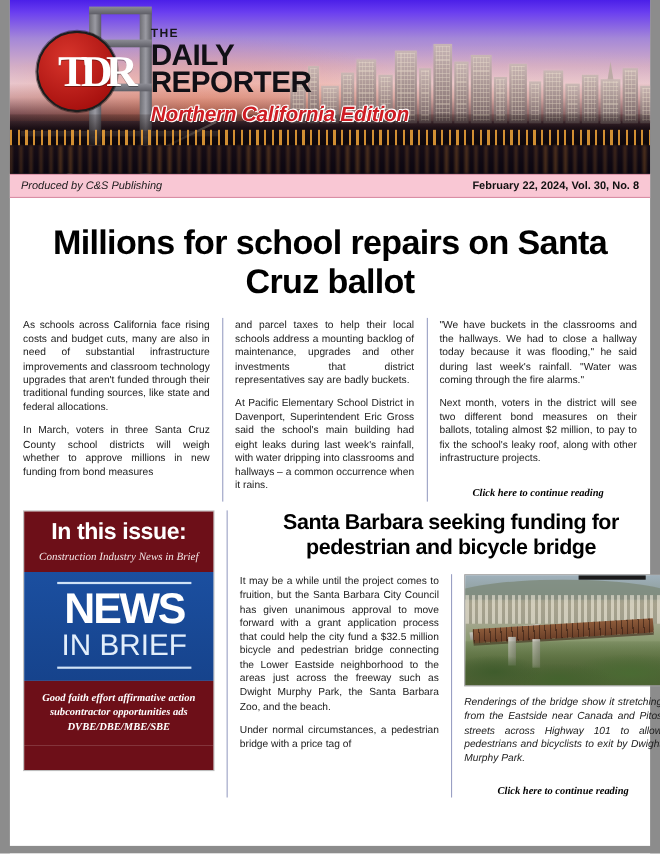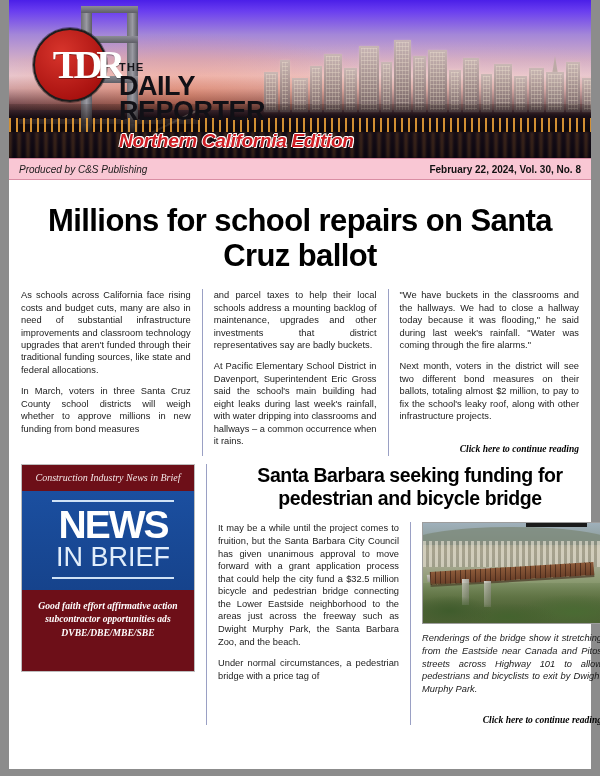--- a/index.html
+++ b/index.html
@@ -101,21 +101,21 @@
     display:flex; align-items:center; justify-content:center;
     box-shadow: 0 0 0 1px rgba(0,0,0,.4);
   }
   .logo-mono {
     color:#ffffff; font-weight:bold; font-size:40px; letter-spacing:-6px;
     font-family:"Liberation Serif", serif; line-height:1; padding-right:4px;
     text-shadow: 0 1px 0 rgba(0,0,0,.35);
     margin-left: 36px;
   }
 
-  .title-block { position:absolute; left:110px; top:26px; z-index:6;margin-top:36px; }
+  .title-block { position:absolute; left:128px; top:26px; z-index:6; }
   .t-the {
     font-size:11px; font-weight:bold; color:#17161b; letter-spacing:1.2px;
     line-height:1; margin-bottom:1px;
   }
   .t-daily, .t-reporter {
     font-weight:bold; color:#111016; line-height:.93;
     letter-spacing:-.5px;
   }
   .t-daily { font-size:27px; }
   .t-reporter { font-size:27px; }
@@ -153,21 +153,21 @@
   .col {
     font-size:9.3px; line-height:12.4px; color:#1b1b1b;
     text-align:justify;
   }
   .col p { margin-bottom: 9px; }
   .c1 { width: 184px; padding-right:11px; }
   .c2 { width: 190px; padding:0 11px; border-left:1px solid #9aa0c4; border-right:1px solid #9aa0c4; }
   .c3 { width: 194px; padding-left:11px; }
 
   .continue {
-    text-align:right; font-style:italic; font-weight:bold;
+    text-align:center; font-style:italic; font-weight:bold;
     font-family:"Liberation Serif", serif;
     font-size:9.5px; color:#000; margin-top:20px;
   }
 
   
   .lower { display:flex; margin-top:8px; }
 
   
   .sidebar { width:185px; flex:none; padding-right:11px; }
   .ad-box { border:1px solid #bdbdbd; width:100%; }
@@ -368,20 +368,21 @@
         <p>Next month, voters in the district will see two different bond measures on their ballots, totaling almost $2 million, to pay to fix the school's leaky roof, along with other infrastructure projects.</p>
         <div class="continue">Click here to continue reading</div>
       </div>
     </div>
 
     <div class="lower">
 
       <div class="sidebar">
         <div class="ad-box">
           <div class="ad-red-top">
+            <div class="h">In this issue:</div>
             <div class="s">Construction Industry News in Brief</div>
           </div>
           <div class="ad-blue">
             <div class="rule"></div>
             <div class="n1">NEWS</div>
             <div class="n2">IN BRIEF</div>
             <div class="rule b"></div>
           </div>
           <div class="ad-red-mid">Good faith effort affirmative action subcontractor opportunities ads DVBE/DBE/MBE/SBE</div>
           <div class="ad-red-bot"></div>

